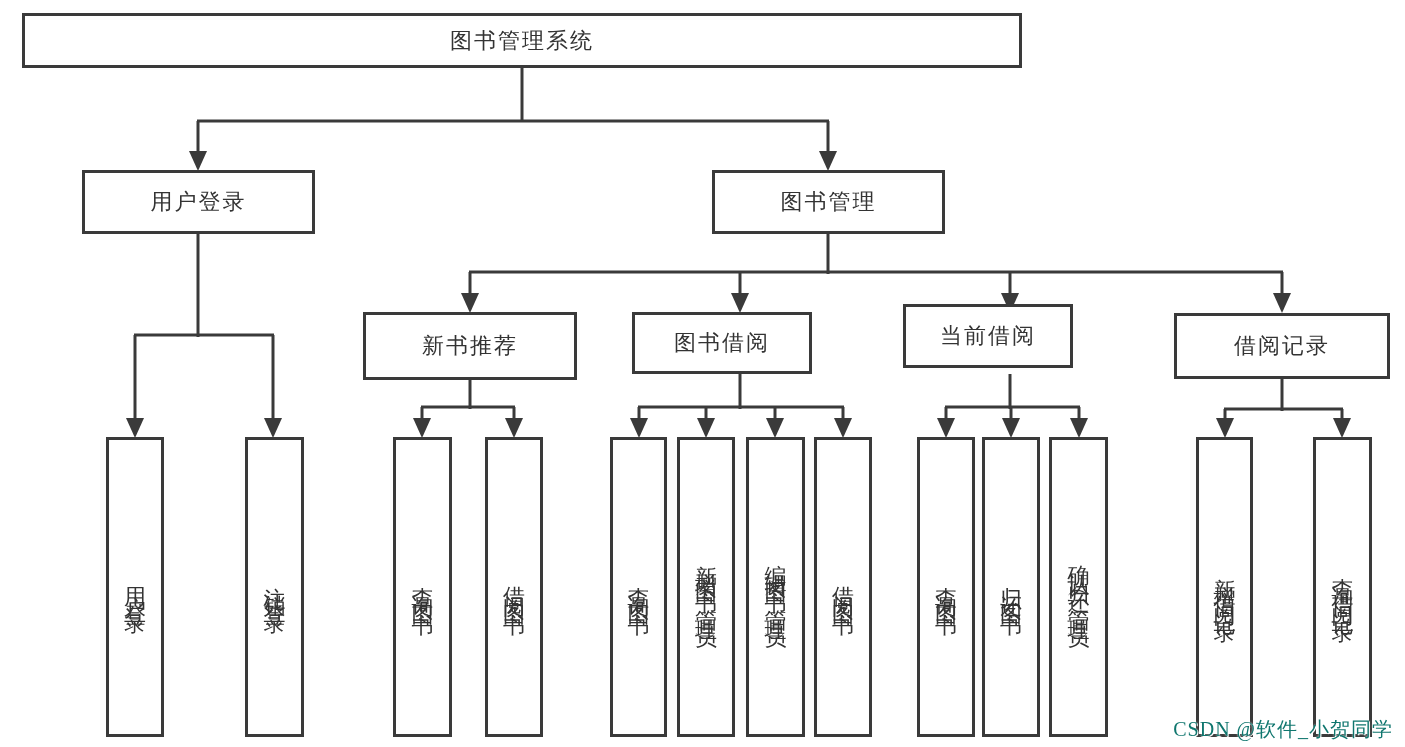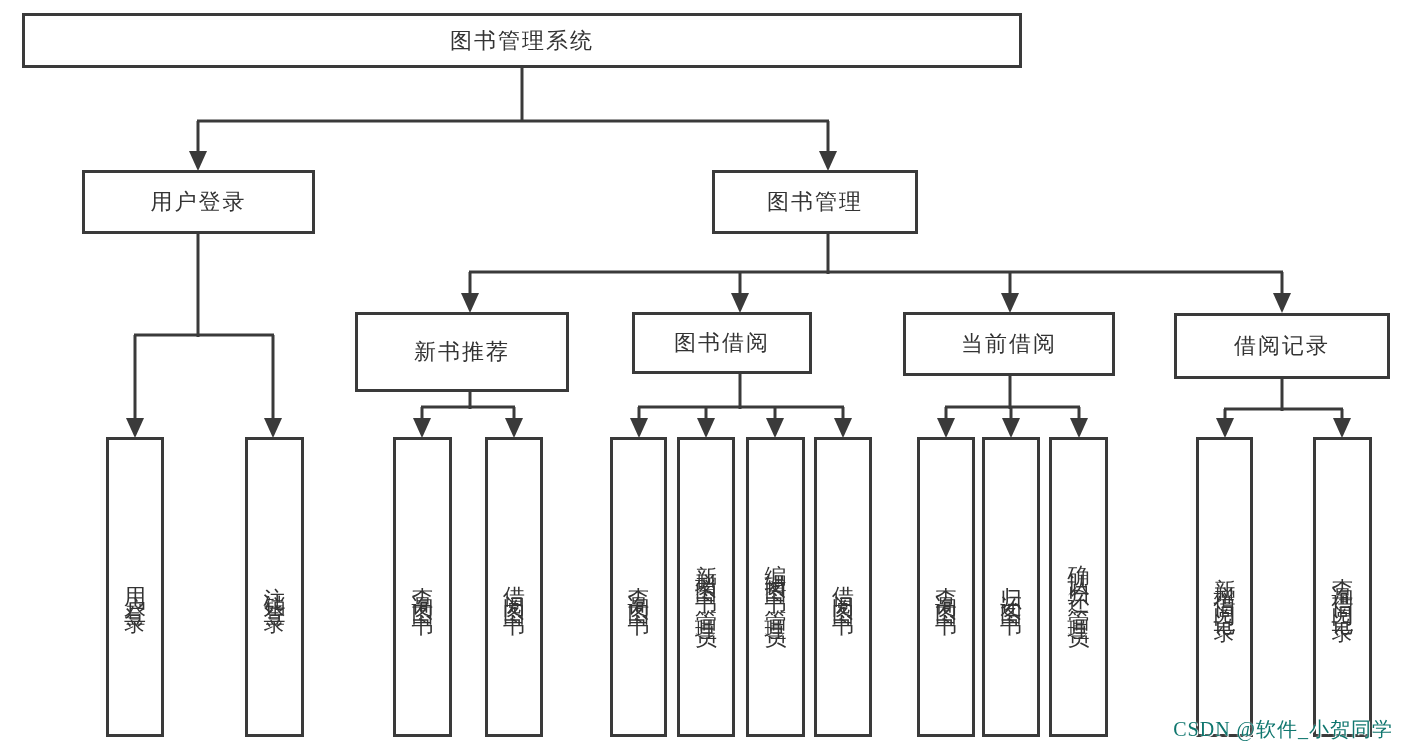--- a/index.html
+++ b/index.html
@@ -103,31 +103,31 @@
     </g>
   </svg>
 
   <div class="box hbox" style="left:22px;top:13px;width:1000px;height:55px">
     <span class="lbl">图书管理系统</span>
   </div>
 
   <div class="box hbox" style="left:82px;top:170px;width:233px;height:64px">
     <span class="lbl">用户登录</span>
   </div>
-  <div class="box hbox" style="left:712px;top:170px;width:206px;height:64px">
+  <div class="box hbox" style="left:712px;top:170px;width:233px;height:64px">
     <span class="lbl">图书管理</span>
   </div>
 
-  <div class="box hbox" style="left:355px;top:312px;width:214px;height:80px">
+  <div class="box hbox" style="left:363px;top:312px;width:214px;height:68px">
     <span class="lbl">新书推荐</span>
   </div>
   <div class="box hbox" style="left:632px;top:312px;width:180px;height:62px">
     <span class="lbl">图书借阅</span>
   </div>
-  <div class="box hbox" style="left:903px;top:312px;width:212px;height:64px">
+  <div class="box hbox" style="left:903px;top:304px;width:170px;height:64px">
     <span class="lbl">当前借阅</span>
   </div>
   <div class="box hbox" style="left:1174px;top:313px;width:216px;height:66px">
     <span class="lbl">借阅记录</span>
   </div>
 
   <div class="box vbox" style="left:106px;top:437px;width:58px;height:300px">
     <span class="lbl">用户登录</span>
   </div>
   <div class="box vbox" style="left:245px;top:437px;width:59px;height:300px">

